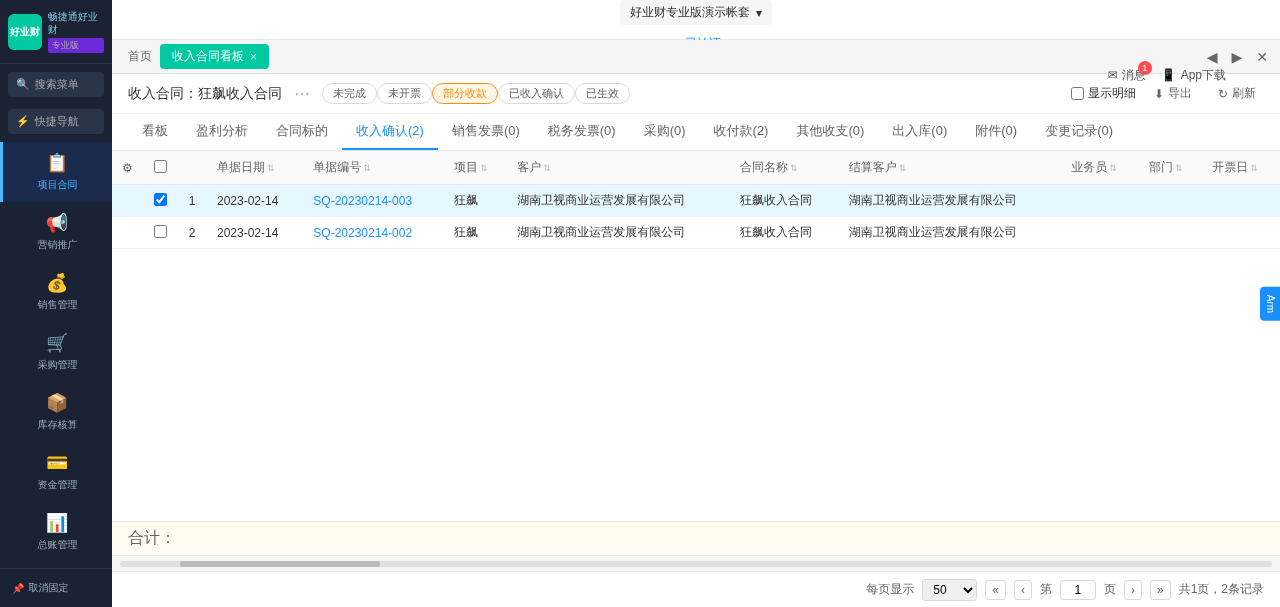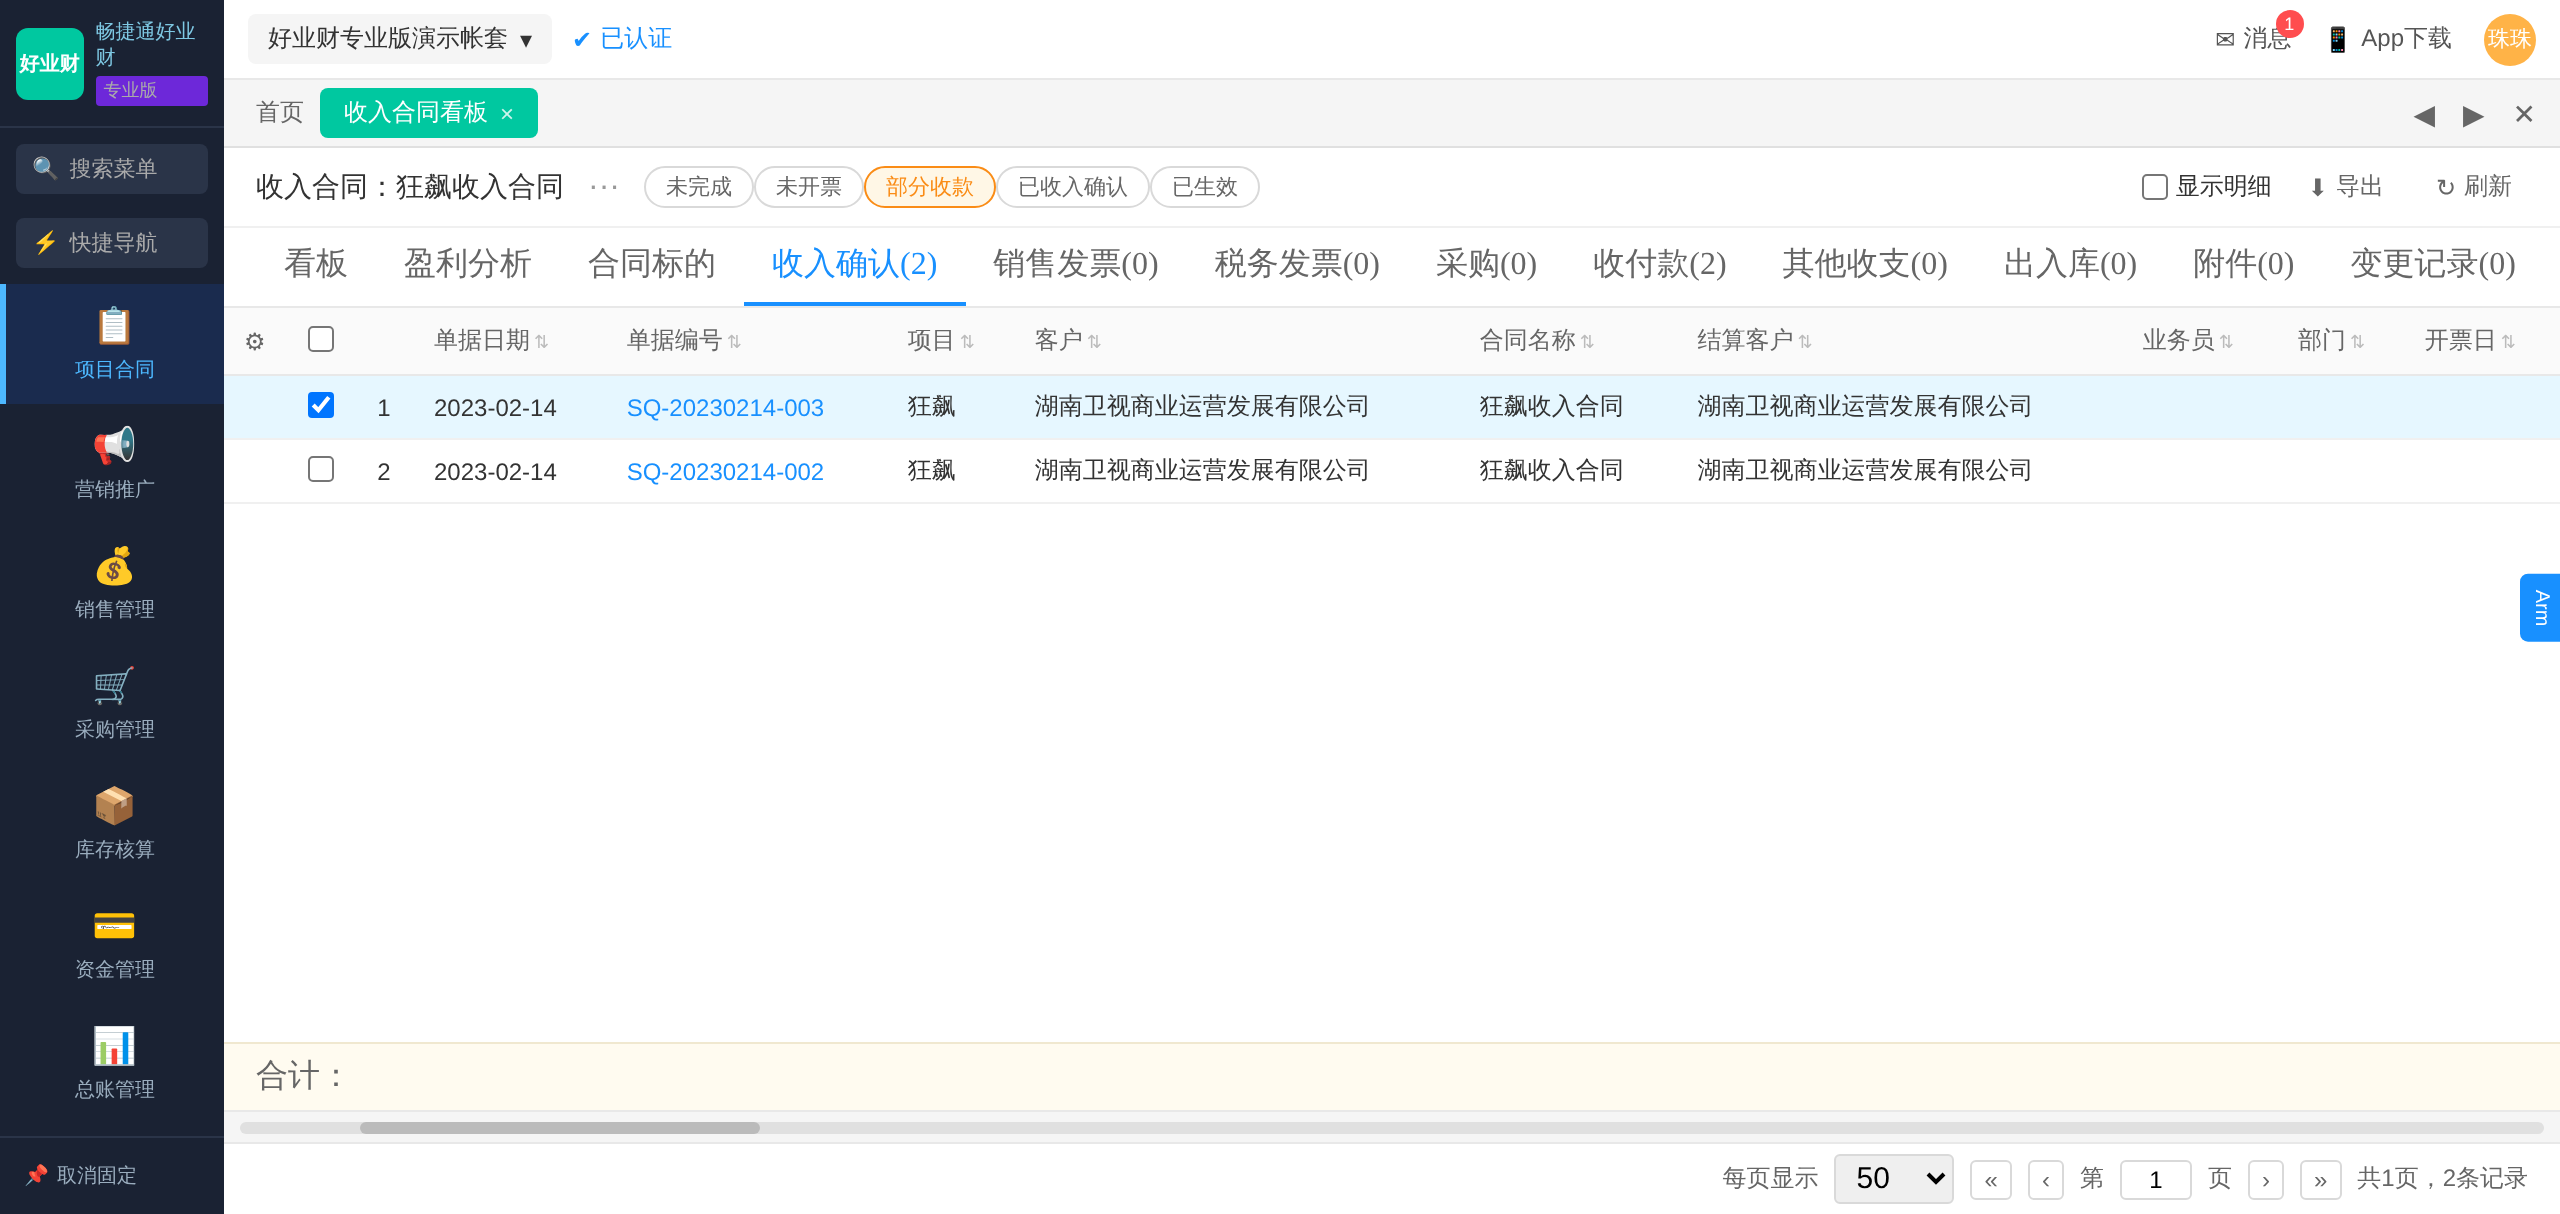--- a/index.html
+++ b/index.html
@@ -20,21 +20,21 @@
     .sidebar-item.active { background: #1e6bff22; color: #4db8ff; border-left-color: #4db8ff; }
     .sidebar-item-icon { font-size: 18px; }
     .sidebar-item-label { font-size: 10px; text-align: center; }
     .sidebar-bottom { padding: 8px; border-top: 1px solid #2a3448; }
     .sidebar-pin-btn { width: 100%; background: transparent; border: none; color: #9aadbe; font-size: 10px; cursor: pointer; display: flex; align-items: center; gap: 4px; padding: 4px; }
 
     
     .main { flex: 1; display: flex; flex-direction: column; height: 607px; overflow: hidden; }
 
     
-    .topbar { height: 40px; background: #fff; border-bottom: 1px solid #e8e8e8; display: flex; align-items: center; padding: 0 12px; gap: 10px; flex-shrink: 0; }
+    .topbar { height: 40px; background: #fff; border-bottom: 1px solid #e8e8e8; display: flex; align-items: center; padding: 0 12px; gap: 10px; flex-shrink: 0; flex-direction: column; }
     .topbar-company { display: flex; align-items: center; gap: 6px; font-size: 12px; color: #333; background: #f5f5f5; padding: 4px 10px; border-radius: 4px; cursor: pointer; }
     .topbar-verified { display: flex; align-items: center; gap: 4px; color: #1890ff; font-size: 12px; }
     .topbar-right { margin-left: auto; display: flex; align-items: center; gap: 16px; }
     .topbar-action { display: flex; align-items: center; gap: 4px; cursor: pointer; color: #555; font-size: 12px; position: relative; }
     .badge { background: #ff4d4f; color: white; border-radius: 8px; font-size: 9px; padding: 0 4px; min-width: 14px; height: 14px; display: flex; align-items: center; justify-content: center; position: absolute; top: -6px; right: -6px; }
     .avatar { width: 26px; height: 26px; border-radius: 50%; background: #ffb347; display: flex; align-items: center; justify-content: center; color: white; font-size: 11px; cursor: pointer; }
 
     
     .tabbar { height: 34px; background: #f5f5f5; border-bottom: 1px solid #e0e0e0; display: flex; align-items: center; padding: 0 8px; gap: 0; flex-shrink: 0; }
     .tabbar-home { font-size: 12px; color: #666; padding: 4px 8px; cursor: pointer; }
@@ -54,21 +54,21 @@
     .status-uncomplete { border-color: #d9d9d9; color: #666; background: #fff; }
     .status-uninvoiced { border-color: #d9d9d9; color: #666; background: #fff; }
     .status-partial { border-color: #fa8c16; color: #fa8c16; background: #fff7e6; }
     .status-confirmed { border-color: #d9d9d9; color: #666; background: #fff; }
     .status-effective { border-color: #d9d9d9; color: #666; background: #fff; }
     .page-header-right { margin-left: auto; display: flex; align-items: center; gap: 10px; }
     .header-action-btn { display: flex; align-items: center; gap: 4px; color: #666; font-size: 12px; cursor: pointer; border: none; background: none; padding: 3px 8px; }
 
     
     .subtabs { display: flex; align-items: center; padding: 0 16px; border-bottom: 1px solid #e8e8e8; flex-shrink: 0; background: #fff; }
-    .subtab { padding: 8px 14px; font-size: 16px; color: #666; cursor: pointer; border-bottom: 2px solid transparent; white-space: nowrap; font-family: Liberation Serif, serif; }
+    .subtab { padding: 8px 14px; font-size: 13px; color: #666; cursor: pointer; border-bottom: 2px solid transparent; white-space: nowrap; }
     .subtab.active { color: #1890ff; border-bottom-color: #1890ff; }
 
     
     .table-wrapper { flex: 1; overflow: auto; padding: 0; }
     .data-table { width: 100%; border-collapse: collapse; font-size: 12px; }
     .data-table th { background: #fafafa; color: #666; padding: 8px 10px; text-align: left; border-bottom: 1px solid #e8e8e8; font-weight: normal; white-space: nowrap; position: sticky; top: 0; }
     .data-table td { padding: 7px 10px; border-bottom: 1px solid #f0f0f0; white-space: nowrap; color: #333; }
     .data-table tr.row-selected td { background: #e6f7ff; }
     .link-text { color: #1890ff; cursor: pointer; text-decoration: none; }
     .th-settings { width: 32px; text-align: center; }
@@ -80,21 +80,21 @@
     
     .table-footer { padding: 6px 16px; background: #fffbf0; border-top: 1px solid #f0e8d0; display: flex; align-items: center; font-size: 16px; color: #666; flex-shrink: 0; }
 
     
     .scrollbar-area { height: 16px; background: #f5f5f5; border-top: 1px solid #e8e8e8; display: flex; align-items: center; padding: 0 8px; flex-shrink: 0; }
     .scroll-track { flex: 1; height: 6px; background: #e0e0e0; border-radius: 3px; }
     .scroll-thumb { width: 200px; height: 6px; background: #bbb; border-radius: 3px; margin-left: 60px; }
 
     
     .pagination { height: 36px; background: #fff; border-top: 1px solid #e8e8e8; display: flex; align-items: center; justify-content: flex-end; padding: 0 16px; gap: 8px; font-size: 12px; color: #666; flex-shrink: 0; }
-    .pagination-select { border: 1px solid #d9d9d9; border-radius: 3px; padding: 2px 6px; font-size: 15px; }
+    .pagination-select { border: 1px solid #d9d9d9; border-radius: 3px; padding: 2px 6px; font-size: 12px; }
     .page-nav-btn { background: none; border: 1px solid #d9d9d9; border-radius: 3px; padding: 2px 6px; cursor: pointer; font-size: 12px; color: #666; }
     .page-input { width: 36px; border: 1px solid #d9d9d9; border-radius: 3px; padding: 2px 4px; text-align: center; font-size: 12px; }
 
     
     .float-btn { position: fixed; right: 0; top: 50%; transform: translateY(-50%); background: #1890ff; color: white; width: 20px; padding: 8px 3px; border-radius: 4px 0 0 4px; font-size: 10px; cursor: pointer; writing-mode: vertical-rl; text-align: center; line-height: 1.4; }
   </style>
 </head>
 <body>
 
 <div class="sidebar">

